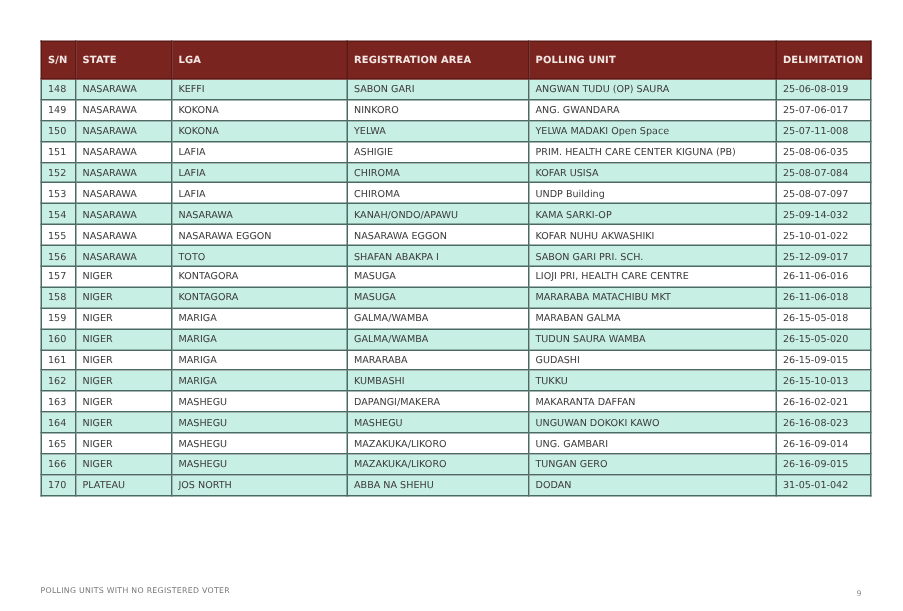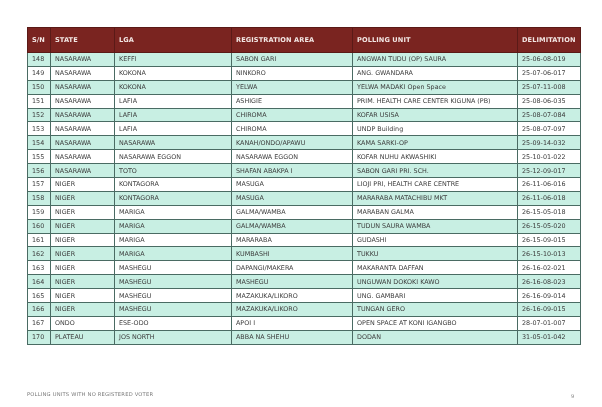--- a/index.html
+++ b/index.html
@@ -187,28 +187,20 @@
           <td>26-16-09-014</td>
         </tr>
         <tr class="alt">
           <td>166</td>
           <td>NIGER</td>
           <td>MASHEGU</td>
           <td>MAZAKUKA/LIKORO</td>
           <td>TUNGAN GERO</td>
           <td>26-16-09-015</td>
         </tr>
-        <tr class="plain">
-          <td>167</td>
-          <td>ONDO</td>
-          <td>ESE-ODO</td>
-          <td>APOI I</td>
-          <td>OPEN SPACE AT KONI IGANGBO</td>
-          <td>28-07-01-007</td>
-        </tr>
         <tr class="alt">
           <td>170</td>
           <td>PLATEAU</td>
           <td>JOS NORTH</td>
           <td>ABBA NA SHEHU</td>
           <td>DODAN</td>
           <td>31-05-01-042</td>
         </tr>
       </tbody>
   </table>

